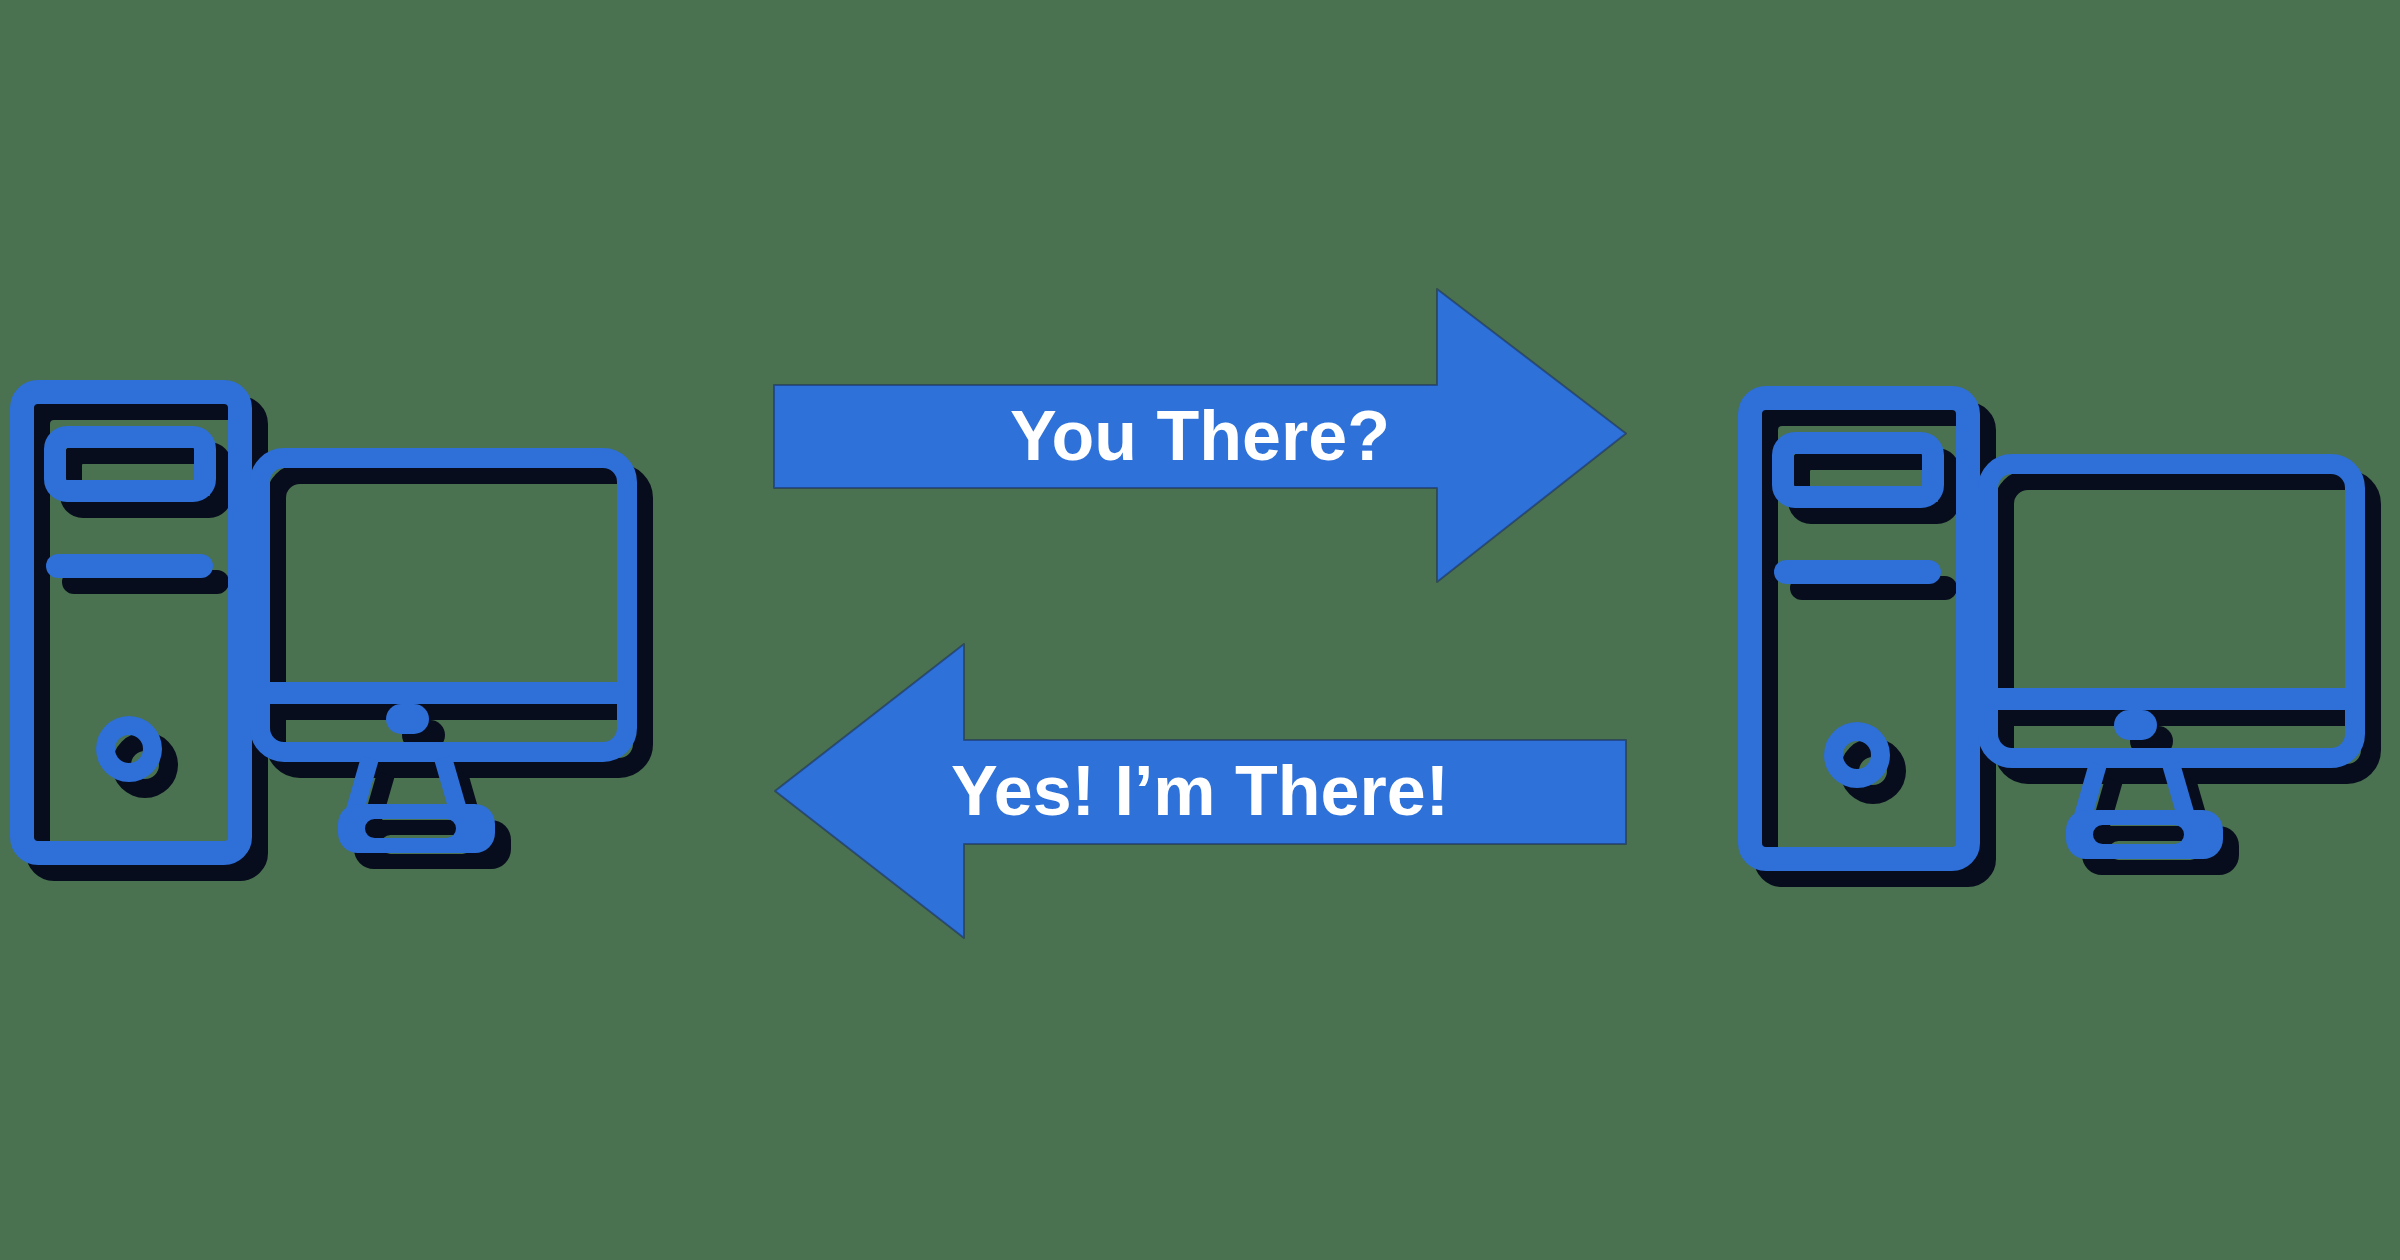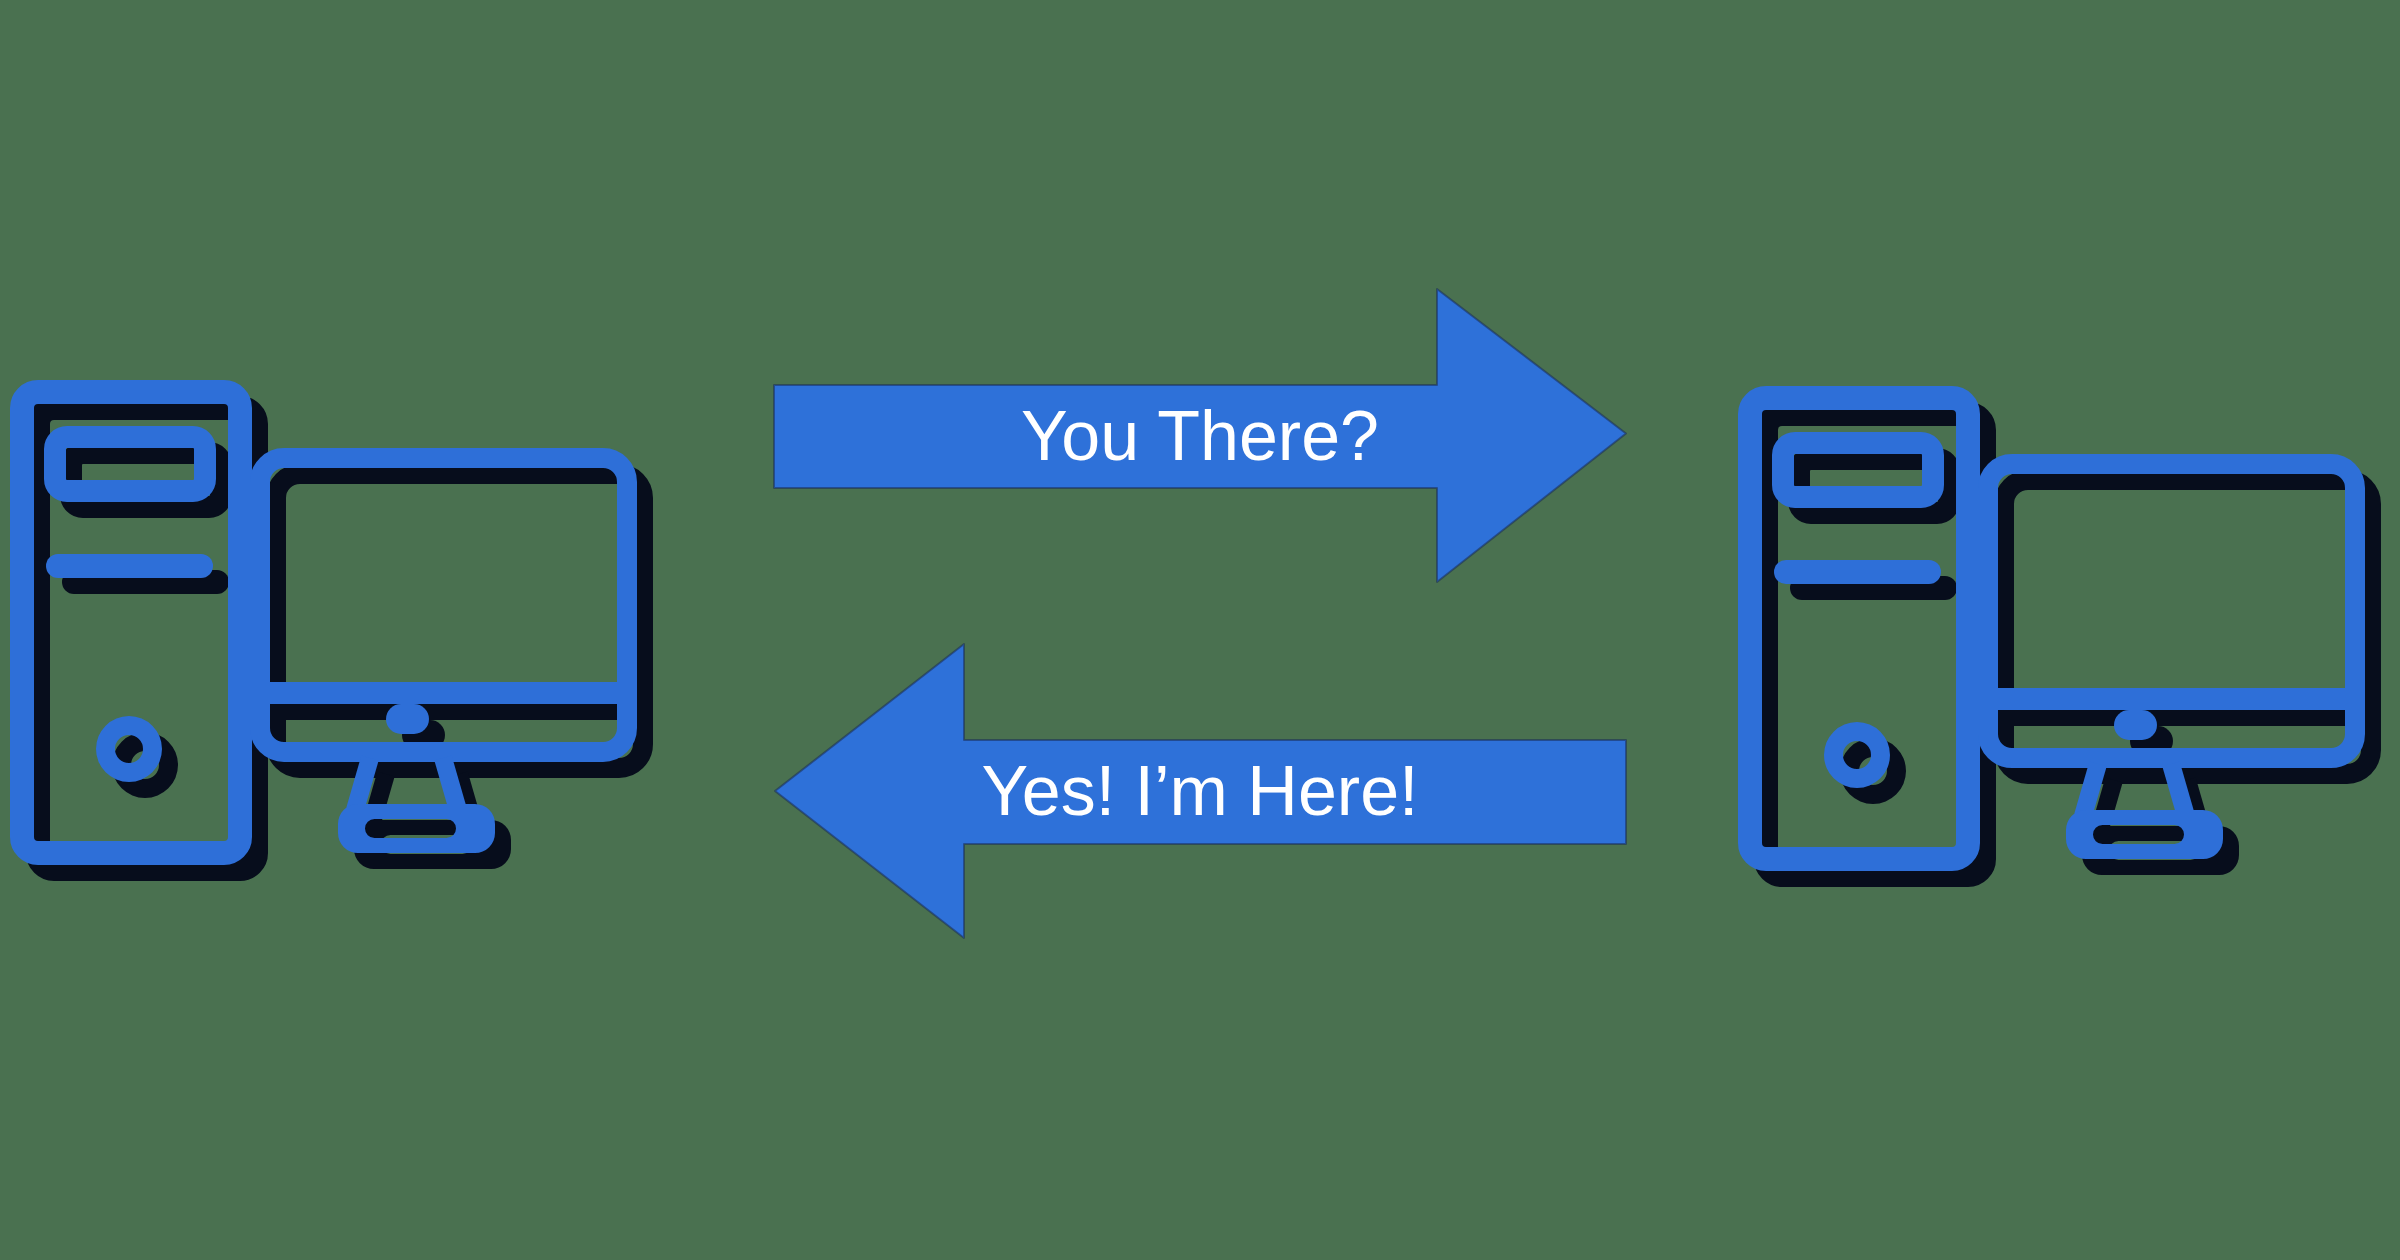--- a/index.html
+++ b/index.html
@@ -19,21 +19,21 @@
     fill:var(--arrow-blue,#2e71d9);
     stroke:var(--arrow-edge,#1a2c55);
     stroke-width:2;
     stroke-linejoin:round;
     stroke-opacity:.55;
   }
   .msg-label{
     position:absolute;
     transform:translate(-50%,-50%);
     color:var(--label-text,#ffffff);
-    font-weight:normal;
+    font-weight:bold;
     font-size:70px;
     letter-spacing:0px;
     white-space:nowrap;
     line-height:1;
   }
   #request-label{left:1200px;top:436px;}
   #reply-label{left:1200px;top:791px;}
 </style>
 </head>
 <body>
@@ -76,15 +76,15 @@
   </svg>
 
   <svg id="arrow-layer" viewBox="0 0 2400 1260" aria-hidden="true">
 
     <polygon class="arrow" points="774,385 1437,385 1437,289 1626,433.5 1437,582 1437,488 774,488"></polygon>
 
     <polygon class="arrow" points="1626,740 964,740 964,644 775,791 964,938 964,844 1626,844"></polygon>
   </svg>
 
   <div id="request-label" class="msg-label">You There?</div>
-  <div id="reply-label" class="msg-label">Yes! I’m Here!</div>
+  <div id="reply-label" class="msg-label">Yes! I’m There!</div>
 
 </div>
 
 </body></html>

